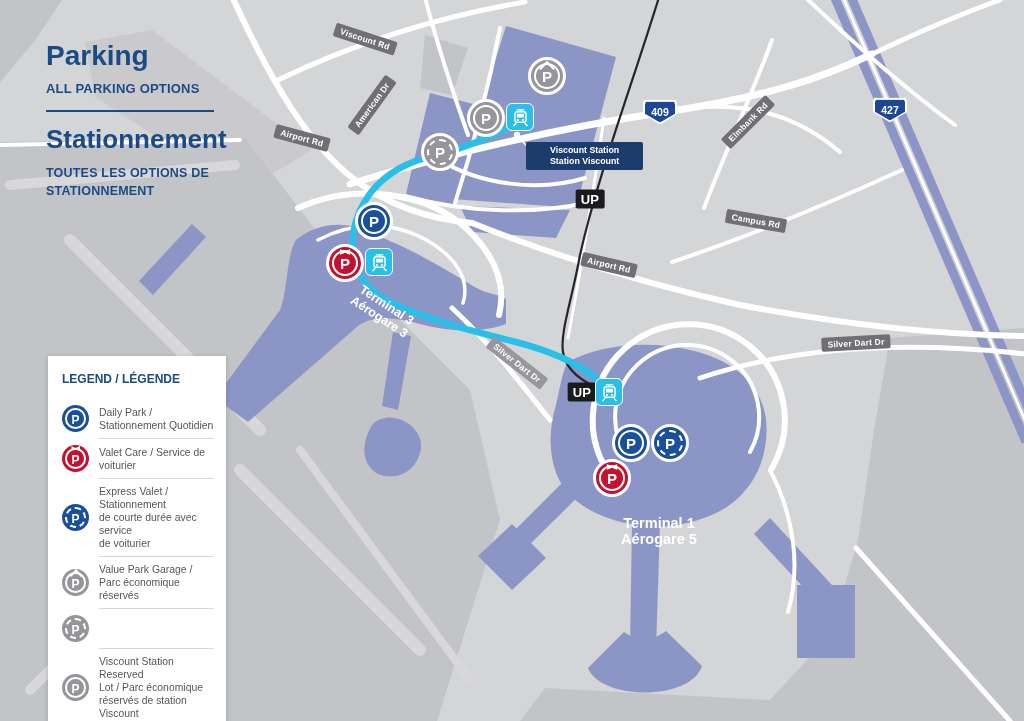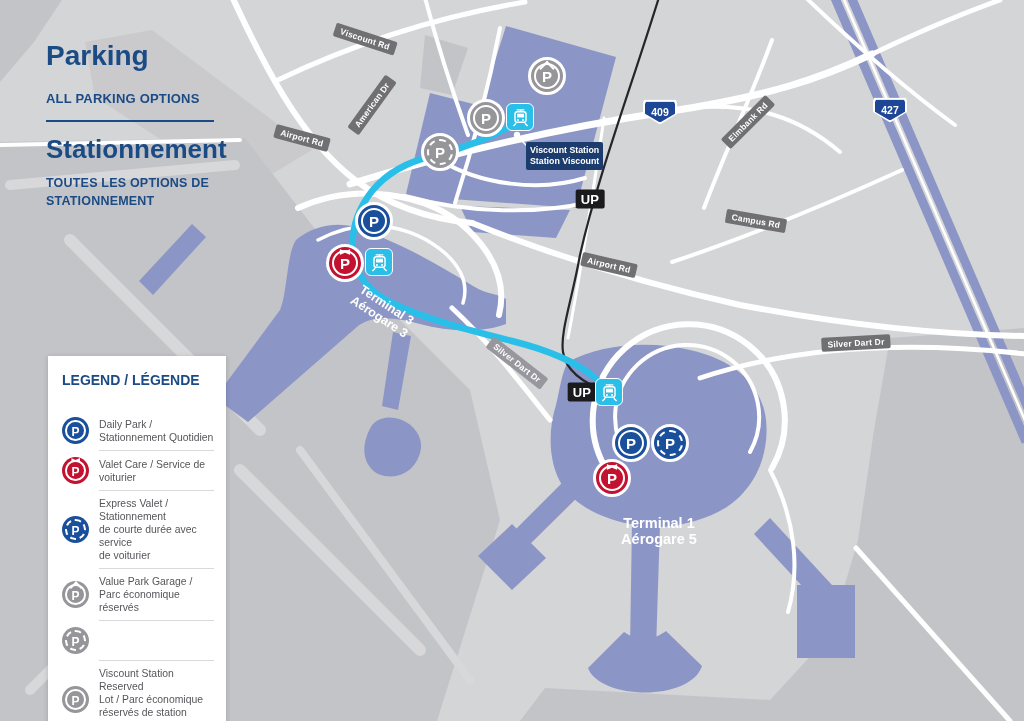--- a/index.html
+++ b/index.html
@@ -26,21 +26,21 @@
     width:30px;height:21px;display:flex;align-items:center;justify-content:center;
     color:#fff;font-size:10.5px;font-weight:bold;padding-bottom:2px;box-sizing:border-box;}
 
   
   .up-badge{position:absolute;z-index:4;transform:translate(-50%,-50%);
     background:#1b1b1e;color:#fff;font-weight:bold;font-size:13px;
     padding:2px 5px;border-radius:2px;letter-spacing:.3px;}
 
   
   .station-badge{position:absolute;z-index:5;background:#1d3c6e;color:#fff;
-    font-size:8.8px;font-weight:bold;line-height:1.25;padding:3px 4px;
+    font-size:8.8px;font-weight:bold;line-height:1.25;padding:3px 24px;
     border-radius:2px;text-align:center;white-space:nowrap;}
 
   
   .terminal-label{position:absolute;z-index:3;color:#fff;font-weight:bold;
     text-align:center;line-height:1.12;transform:translate(-50%,-50%);}
   .terminal-label.t3{font-size:12.5px;transform:translate(-50%,-50%) rotate(33deg);}
   .terminal-label.t1{font-size:14.5px;}
 
   
   .picon{position:relative;border-radius:50%;box-sizing:border-box;display:block;flex:none;}
@@ -72,31 +72,31 @@
   .licon .caret{top:2px;width:7px;height:7px;transform:translateX(-50%) rotate(45deg);z-index:2;}
 
   
   .train-icon{position:absolute;z-index:4;transform:translate(-50%,-50%);
     width:28px;height:28px;background:#2abfe8;border:1.5px solid #fff;border-radius:6px;
     display:flex;align-items:center;justify-content:center;box-sizing:border-box;}
 
   
   .title-block{position:absolute;left:46px;top:40px;z-index:6;color:#1b4b85;width:230px;}
   .title-en{font-size:28px;font-weight:bold;}
-  .subtitle-en{font-size:13px;font-weight:bold;letter-spacing:.2px;margin-top:19px;}
+  .subtitle-en{font-size:13px;font-weight:bold;letter-spacing:.2px;margin-top:9px;}
   .title-divider{height:2px;background:#1b4b85;width:168px;margin:14px 0 12px 0;}
   .title-fr{font-size:26px;font-weight:bold;}
   .subtitle-fr{font-size:12.5px;font-weight:bold;letter-spacing:.2px;margin-top:9px;
     white-space:pre-line;line-height:1.45;}
 
   
   .legend{position:absolute;left:48px;top:356px;width:178px;z-index:6;
     background:#fff;box-shadow:0 1px 5px rgba(0,0,0,.18);
     padding:16px 12px 14px 14px;box-sizing:border-box;}
-  .legend-title{color:#1b4b85;font-size:14px;font-weight:bold;margin-bottom:23px;}
+  .legend-title{color:#1b4b85;font-size:12px;font-weight:bold;margin-bottom:13px;}
   .legend-item{display:flex;align-items:center;gap:10px;padding:6px 0;}
   .legend-label{font-size:10.4px;line-height:1.25;color:#55565a;white-space:pre-line;}
   .legend-divider{height:1px;background:#d9d9dc;margin-left:37px;}
 </style>
 </head>
 <body>
 
 <div class="stage">
 
   <svg class="map-svg" width="1024" height="721" viewBox="0 0 1024 721">

